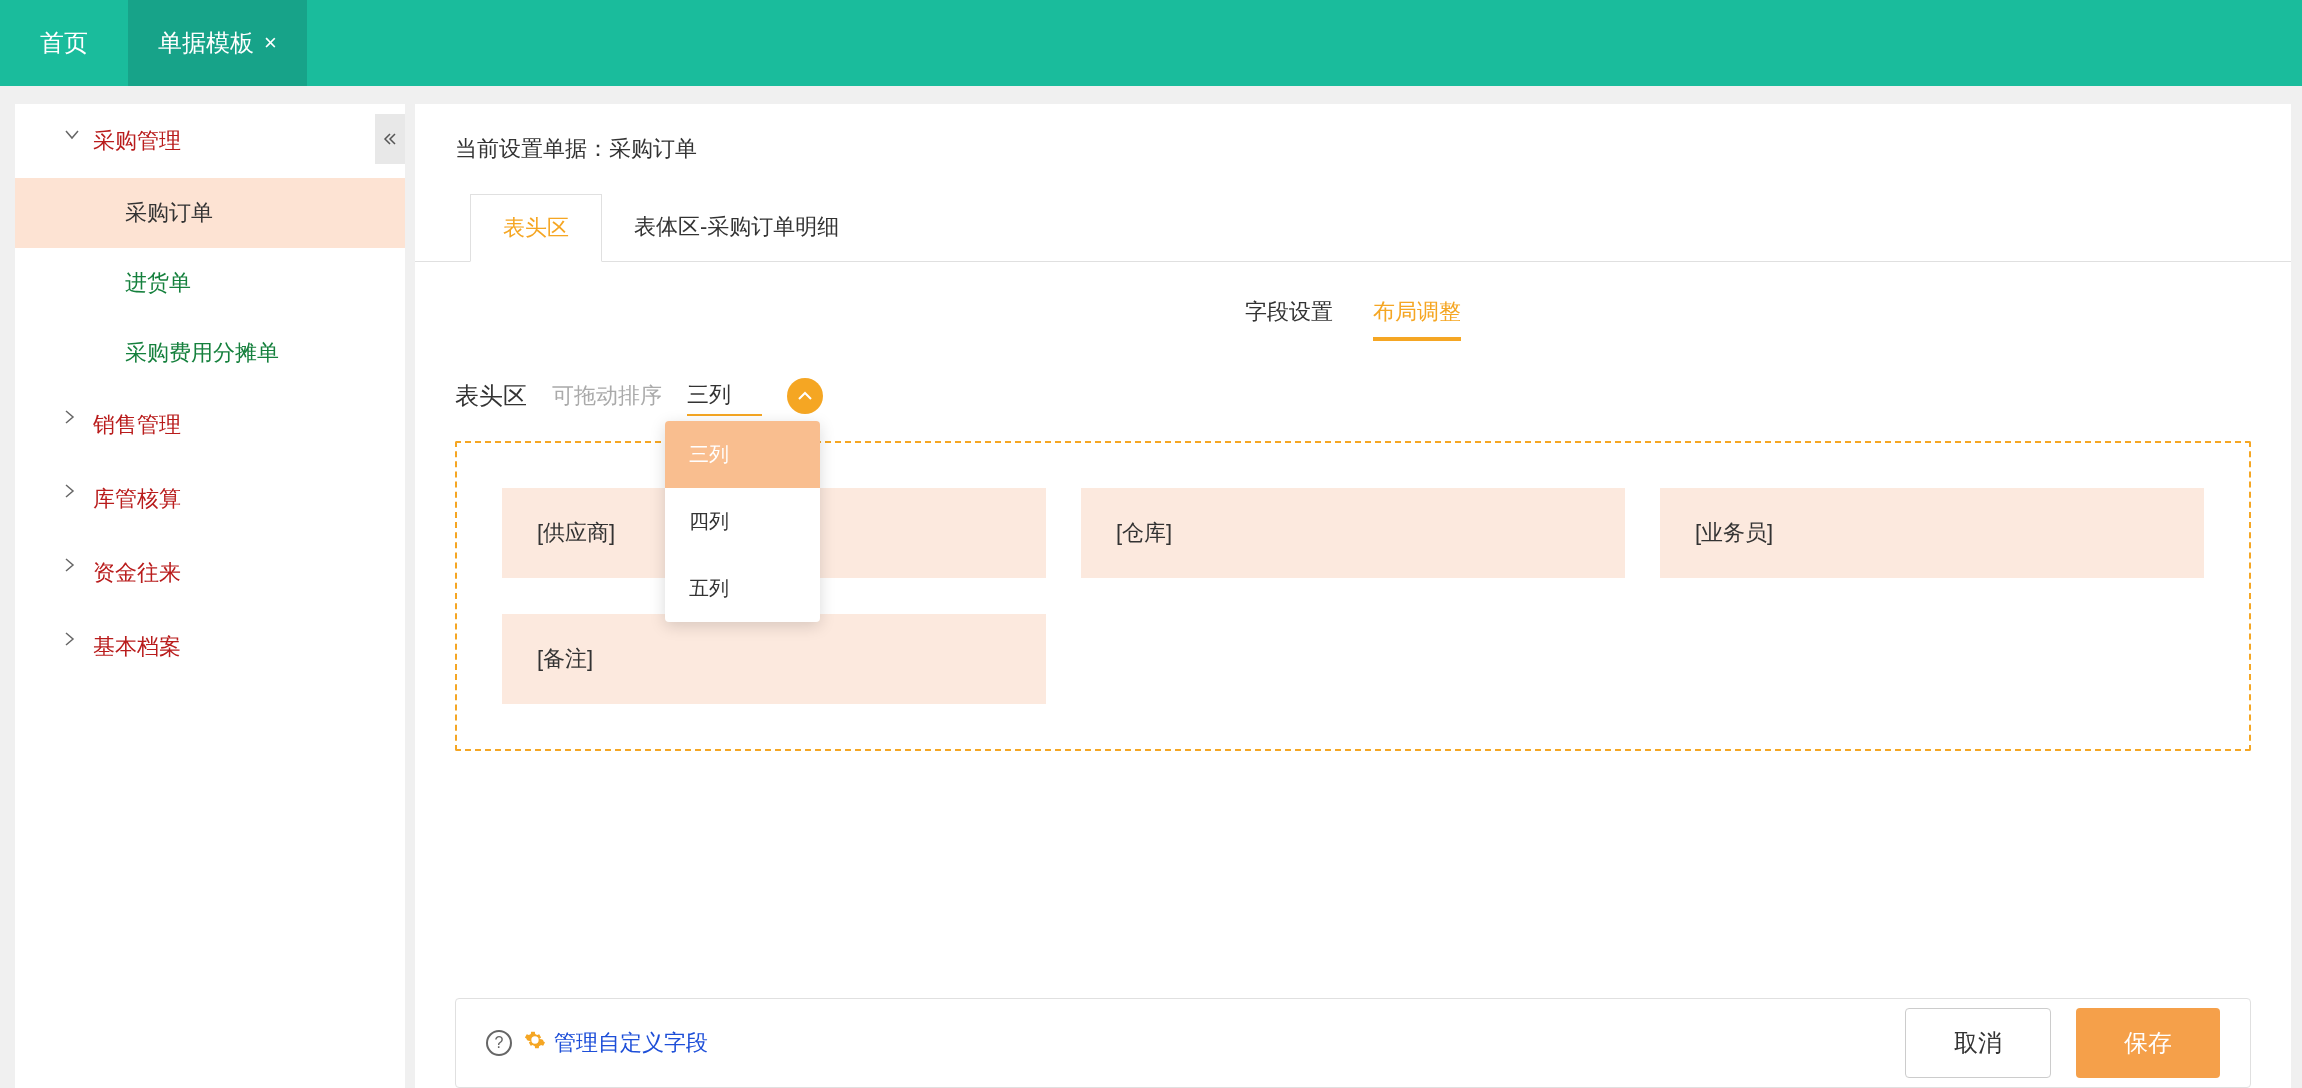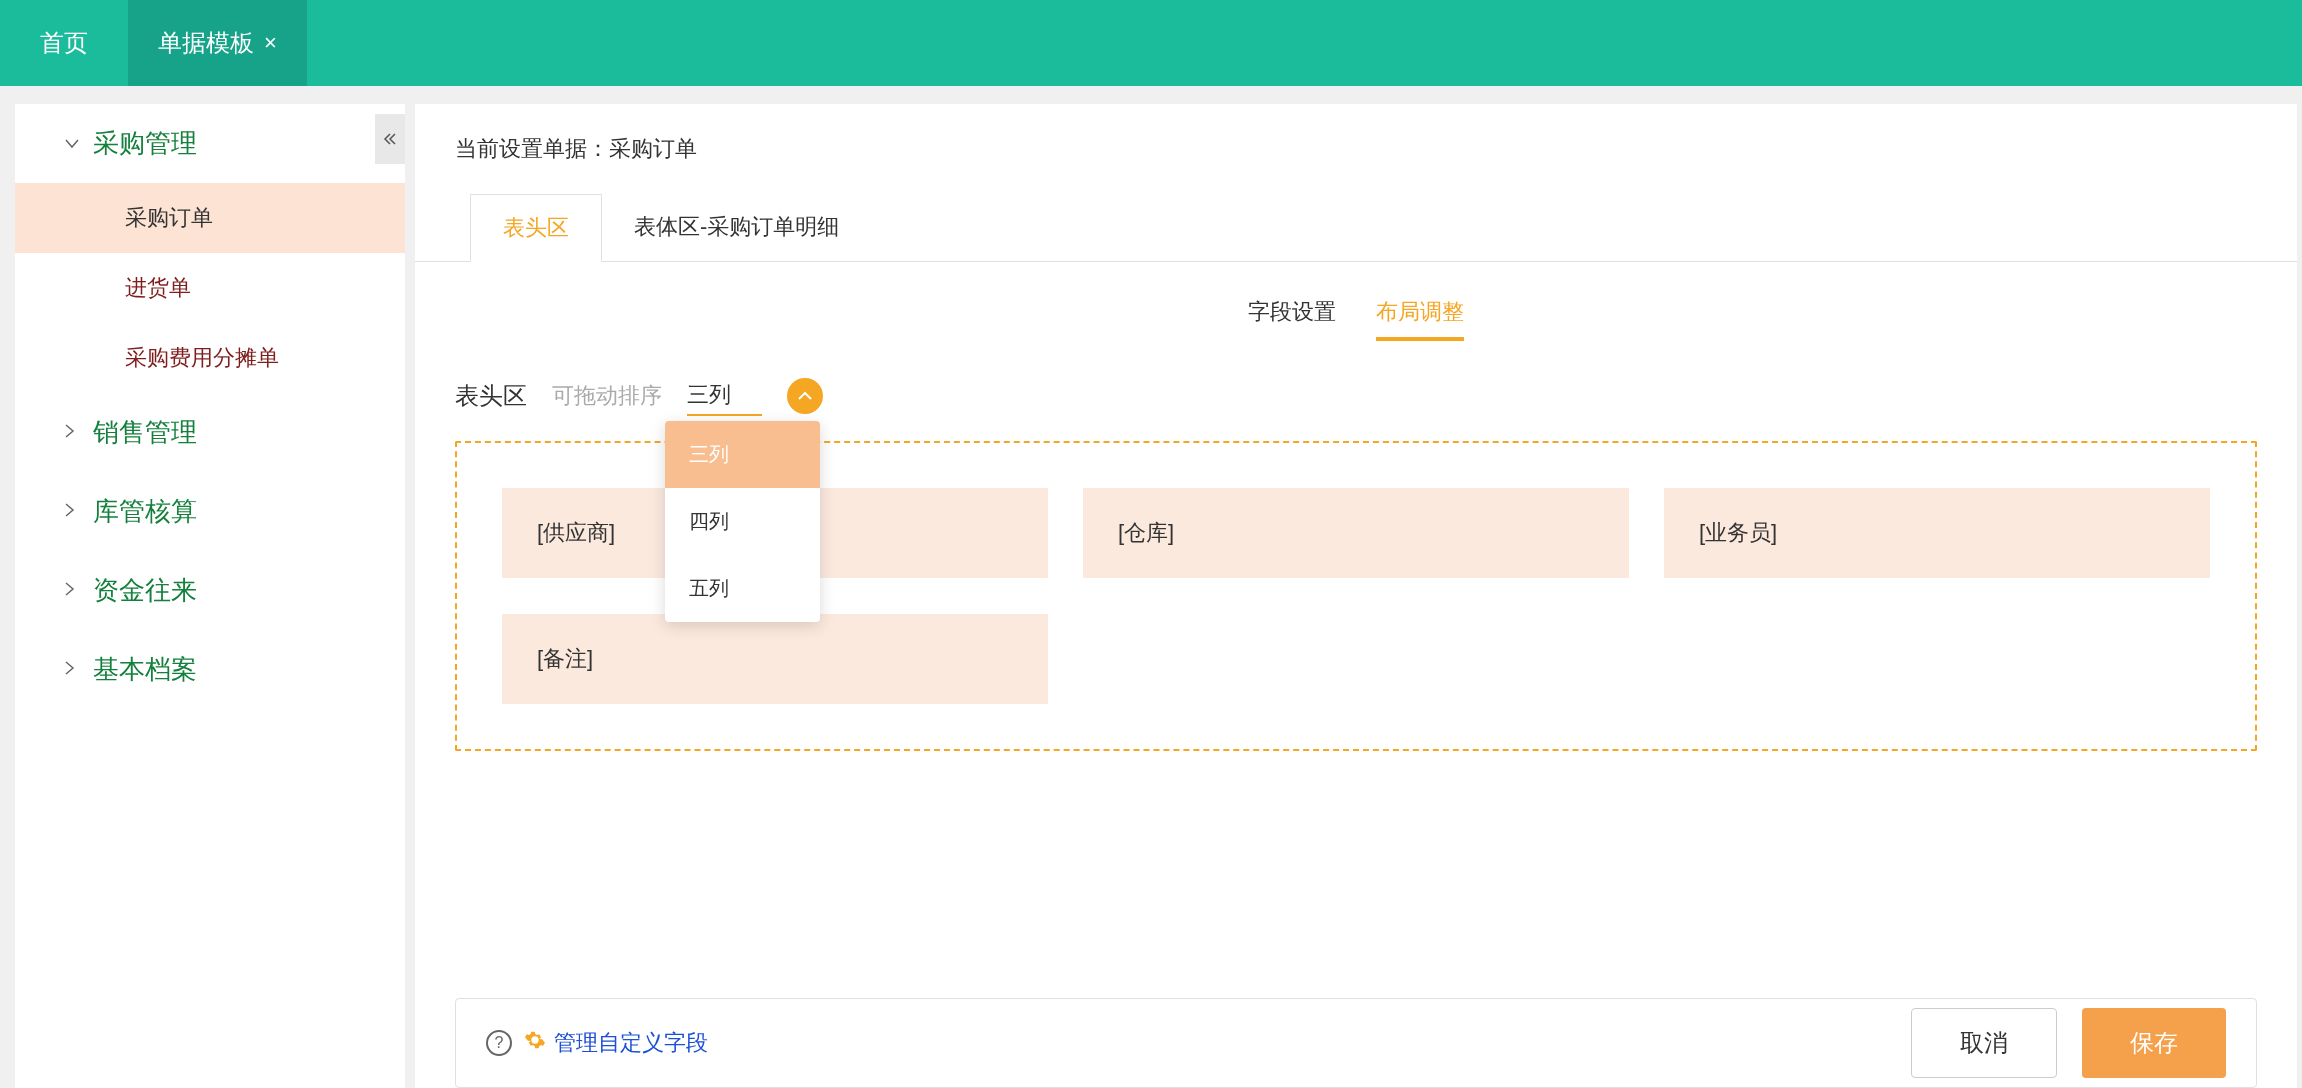--- a/index.html
+++ b/index.html
@@ -65,47 +65,47 @@
       background: #e8e8e8;
       display: flex;
       align-items: center;
       justify-content: center;
       cursor: pointer;
       font-size: 18px;
       color: #555;
     }
     .sidebar-group {
       padding: 22px 0 22px 50px;
-      font-size: 26px;
-      color: #15803d;
-      display: flex;
-      align-items: center;
+      font-size: 22px;
+      color: #b91c1c;
+      display: flex;
+      align-items: flex-start;
       cursor: pointer;
     }
     .sidebar-group .chevron {
       margin-right: 14px;
       color: #666;
       font-size: 16px;
       display: inline-block;
       width: 14px;
     }
     .sidebar-item {
       padding: 20px 0 20px 110px;
       font-size: 22px;
-      color: #7f1d1d;
+      color: #15803d;
       cursor: pointer;
     }
     .sidebar-item.active {
       background: #FDE3D3;
       color: #333;
     }
     .content {
       flex: 1;
       margin-left: 10px;
-      margin-right: 5px;
+      margin-right: 11px;
       background: #fff;
       padding: 30px 0 0 0;
       position: relative;
     }
     .current-doc {
       font-size: 22px;
       color: #333;
       padding-left: 40px;
       margin-bottom: 30px;
     }

